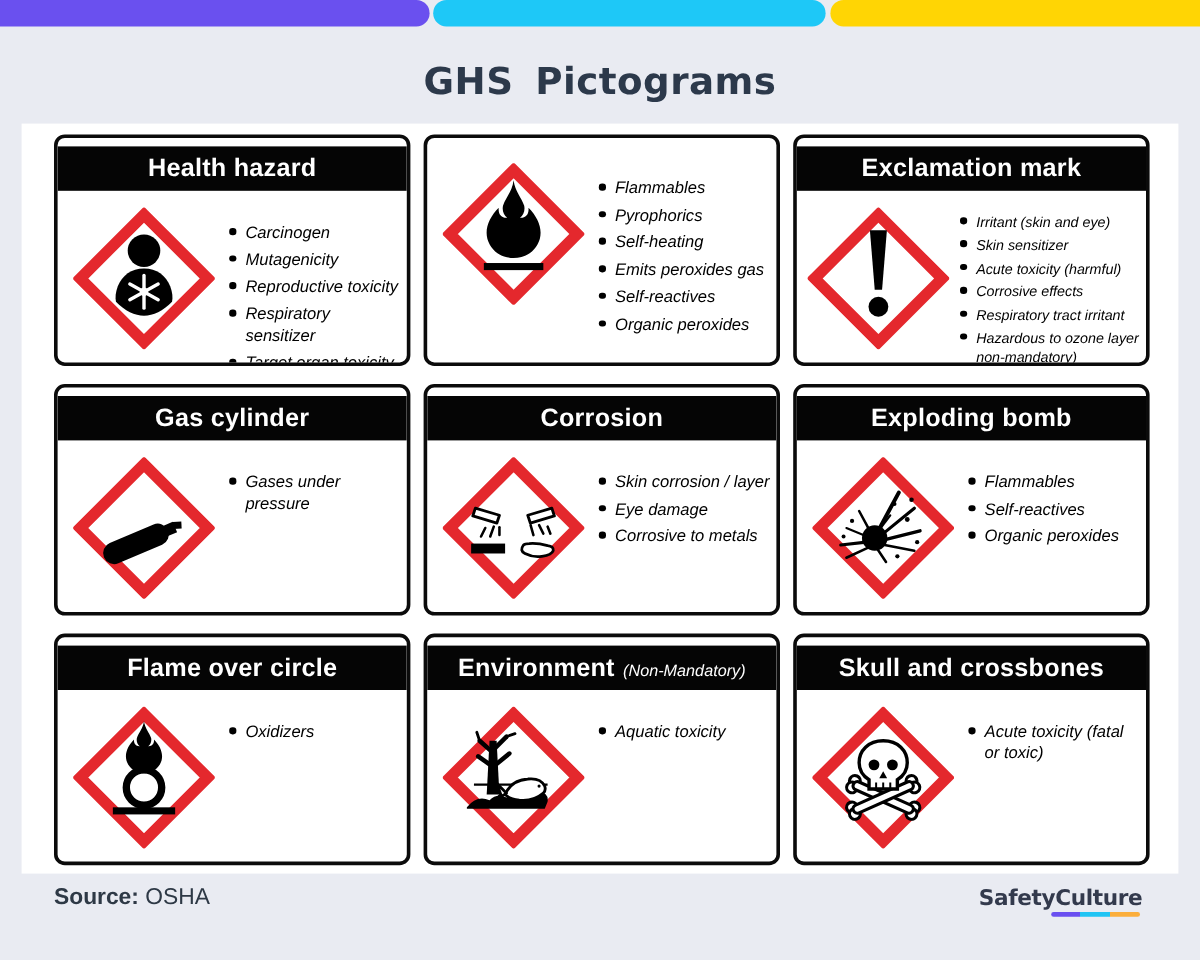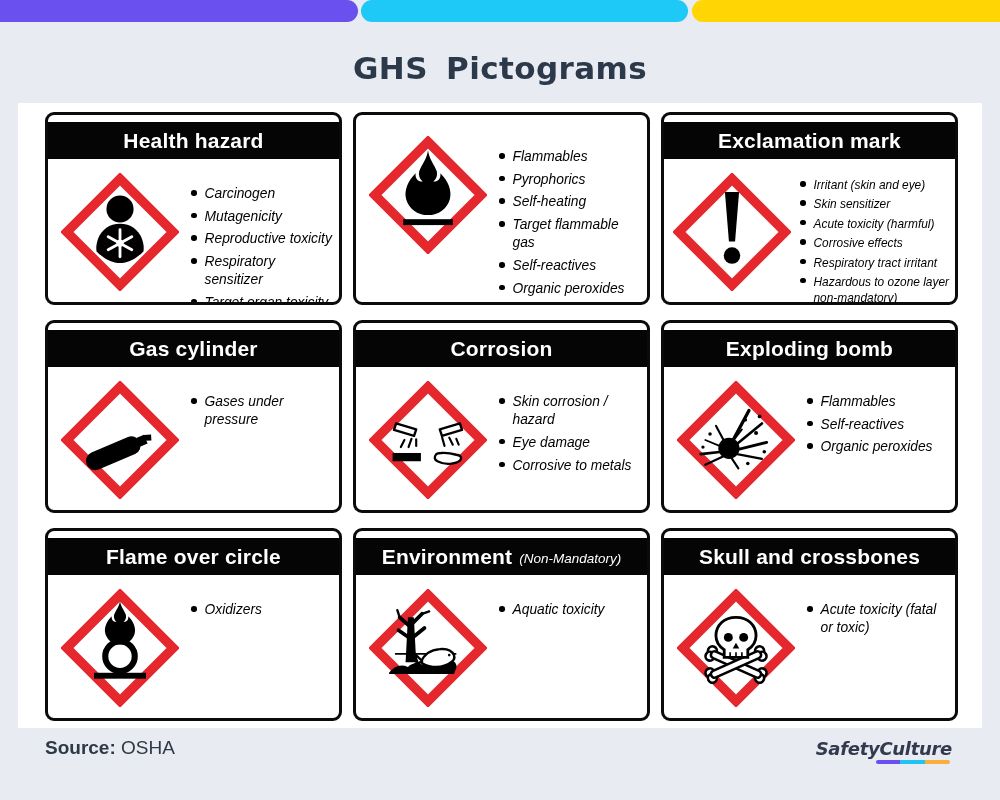--- a/index.html
+++ b/index.html
@@ -35,21 +35,21 @@
   .hazard-list li{display:flex;align-items:flex-start;margin-bottom:4.5px;}
   .compact .hazard-list li{margin-bottom:3.2px;}
   .dot{flex:none;width:5.5px;height:5.5px;border-radius:50%;background:#000;margin:5px 8px 0 0;}
   .compact .dot{margin-top:4px;}
   .txt{font-style:italic;font-size:13.8px;line-height:1.32;color:#000;}
   .compact .txt{font-size:11.9px;line-height:1.36;}
   
   .source{position:absolute;left:45px;top:737px;font-size:19px;color:#2E3946;}
   .source b{font-weight:bold;}
   .brand{position:absolute;right:48px;top:738px;text-align:right;}
-  .brand-text{font-family:"DejaVu Sans",sans-serif;font-weight:bold;font-style:italic;
+  .brand-text{font-family:"DejaVu Sans",sans-serif;font-weight:bold;
         font-size:18px;color:#333A4D;letter-spacing:-.3px;}
   .brand-underline{height:3.5px;width:74px;margin:1px 2px 0 auto;border-radius:2px;
         background:linear-gradient(90deg,#6A4FF0 0 32%,#20C4F4 32% 66%,#FBAE3C 66% 100%);}
   .hidden-defs{position:absolute;width:0;height:0;overflow:hidden;}
 </style>
 </head>
 <body>
 
 <svg class="hidden-defs" aria-hidden="true">
   <defs>
@@ -245,21 +245,21 @@
               <li>
                 <span class="dot"></span>
                 <span class="txt">Pyrophorics</span>
               </li>
               <li>
                 <span class="dot"></span>
                 <span class="txt">Self-heating</span>
               </li>
               <li>
                 <span class="dot"></span>
-                <span class="txt">Target flammable gas</span>
+                <span class="txt">Emits peroxides gas</span>
               </li>
               <li>
                 <span class="dot"></span>
                 <span class="txt">Self-reactives</span>
               </li>
               <li>
                 <span class="dot"></span>
                 <span class="txt">Organic peroxides</span>
               </li>
             </ul>
@@ -333,21 +333,21 @@
     <div class="card-body">
       <div class="diamond-wrap">
         <svg class="diamond" viewBox="0 0 100 100">
           <path class="dshape" d="M50 5 L95 50 L50 95 L5 50 Z"></path>
           <use class="glyph-use" href="#g-corrosion"></use>
         </svg>
       </div>
       <ul class="hazard-list">
               <li>
                 <span class="dot"></span>
-                <span class="txt">Skin corrosion / hazard</span>
+                <span class="txt">Skin corrosion / layer</span>
               </li>
               <li>
                 <span class="dot"></span>
                 <span class="txt">Eye damage</span>
               </li>
               <li>
                 <span class="dot"></span>
                 <span class="txt">Corrosive to metals</span>
               </li>
             </ul>

